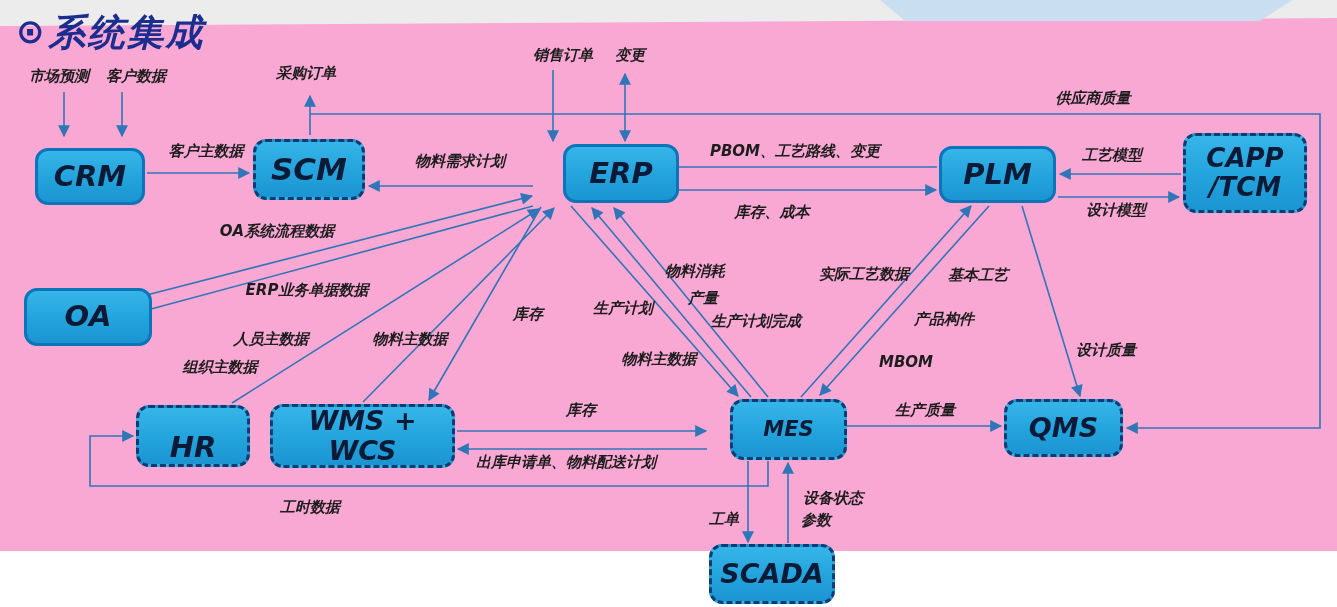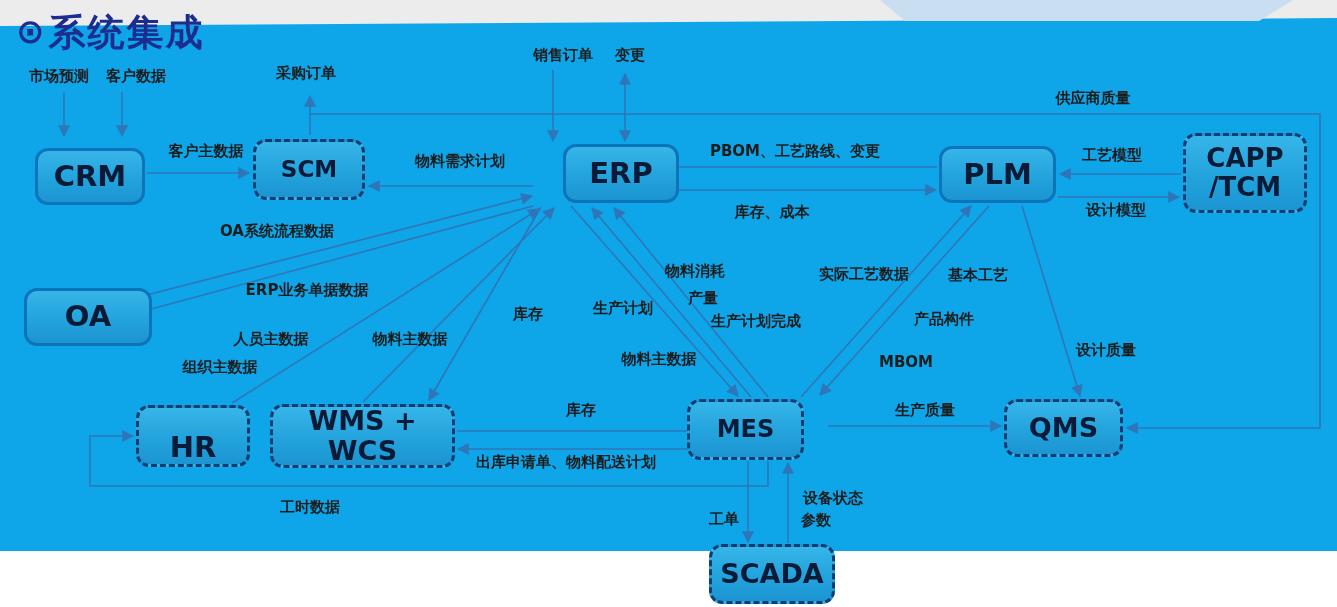--- a/index.html
+++ b/index.html
@@ -1,17 +1,17 @@
 <!DOCTYPE html>
 <html><head>
 <meta charset="utf-8">
 <style>
   html,body{margin:0;padding:0;background:#fff;}
   body{width:1337px;height:607px;overflow:hidden;font-family:"DejaVu Sans","Liberation Sans",sans-serif;}
-  #stage{position:relative;width:1337px;height:551px;background:#0ea5e9;}
+  #stage{position:relative;width:1337px;height:551px;background:#f9a8d4;font-style:italic;}
   .band{position:absolute;top:0;left:0;width:1337px;height:607px;pointer-events:none;}
   #title{position:absolute;left:16px;top:8px;font-weight:800;font-size:37px;letter-spacing:2px;z-index:5;}
   #title .t-icon{font-size:34px;vertical-align:2px;margin-right:2px;}
   #edges{position:absolute;left:0;top:0;z-index:1;}
   .node{position:absolute;z-index:3;display:flex;flex-direction:column;align-items:center;justify-content:center;
         border-radius:13px;box-sizing:border-box;text-align:center;
         background:linear-gradient(180deg,#36b5e9 0%,#23a3dc 55%,#1b95d2 100%);
         font-weight:bold;color:#0b1a36;}
   .node.solid{border:3px solid #0e74ba;}
   .node.dashed{border:3px dashed #0c3c72;}
@@ -105,21 +105,21 @@
         <text x="724" y="524" text-anchor="middle" class="elabel">工单</text>
         <text x="833" y="503" text-anchor="middle" class="elabel">设备状态</text>
         <text x="816" y="525" text-anchor="middle" class="elabel">参数</text>
       </g>
   </svg>
 
   <div id="nodes">
       <div class="node solid" style="left: 35px; top: 148px; width: 110px; height: 57px; font-size: 29px;">
         <span class="nl">CRM</span>
       </div>
-      <div class="node dashed" style="left: 253px; top: 139px; width: 112px; height: 61px; font-size: 23px;">
+      <div class="node dashed" style="left: 253px; top: 139px; width: 112px; height: 61px; font-size: 31px;">
         <span class="nl">SCM</span>
       </div>
       <div class="node solid" style="left: 535px; top: 144px; width: 116px; height: 59px; font-size: 29px; margin-left: 28px;">
         <span class="nl">ERP</span>
       </div>
       <div class="node solid" style="left: 939px; top: 146px; width: 117px; height: 57px; font-size: 29px; text-align: center;">
         <span class="nl">PLM</span>
       </div>
       <div class="node dashed" style="left: 1183px; top: 133px; width: 124px; height: 80px; font-size: 26px;">
         <span class="nl">CAPP</span>
@@ -127,21 +127,21 @@
       </div>
       <div class="node solid" style="left: 8px; top: 288px; width: 128px; height: 58px; font-size: 29px; margin-left: 16px;">
         <span class="nl">OA</span>
       </div>
       <div class="node dashed" style="left: 136px; top: 405px; width: 114px; height: 62px; font-size: 29px; justify-content: flex-end;">
         <span class="nl">HR</span>
       </div>
       <div class="node dashed" style="left: 270px; top: 404px; width: 185px; height: 64px; font-size: 27px;">
         <span class="nl">WMS + WCS</span>
       </div>
-      <div class="node dashed" style="left: 687px; top: 399px; width: 117px; height: 61px; font-size: 24px;">
+      <div class="node dashed" style="left: 730px; top: 399px; width: 117px; height: 61px; font-size: 21px;">
         <span class="nl">MES</span>
       </div>
       <div class="node dashed" style="left: 1004px; top: 399px; width: 119px; height: 58px; font-size: 27px;">
         <span class="nl">QMS</span>
       </div>
       <div class="node dashed" style="left: 709px; top: 544px; width: 126px; height: 60px; font-size: 27px;">
         <span class="nl">SCADA</span>
       </div>
     </div>
 </div>

